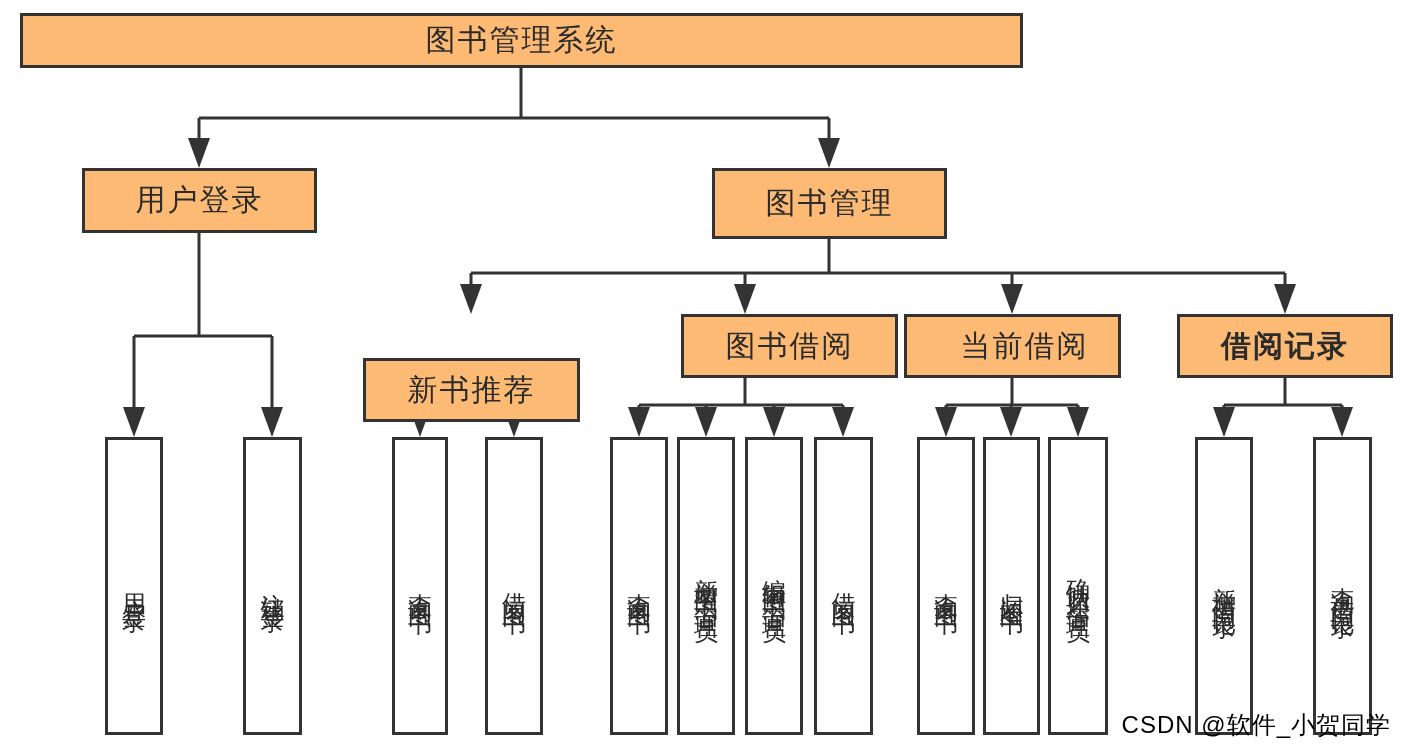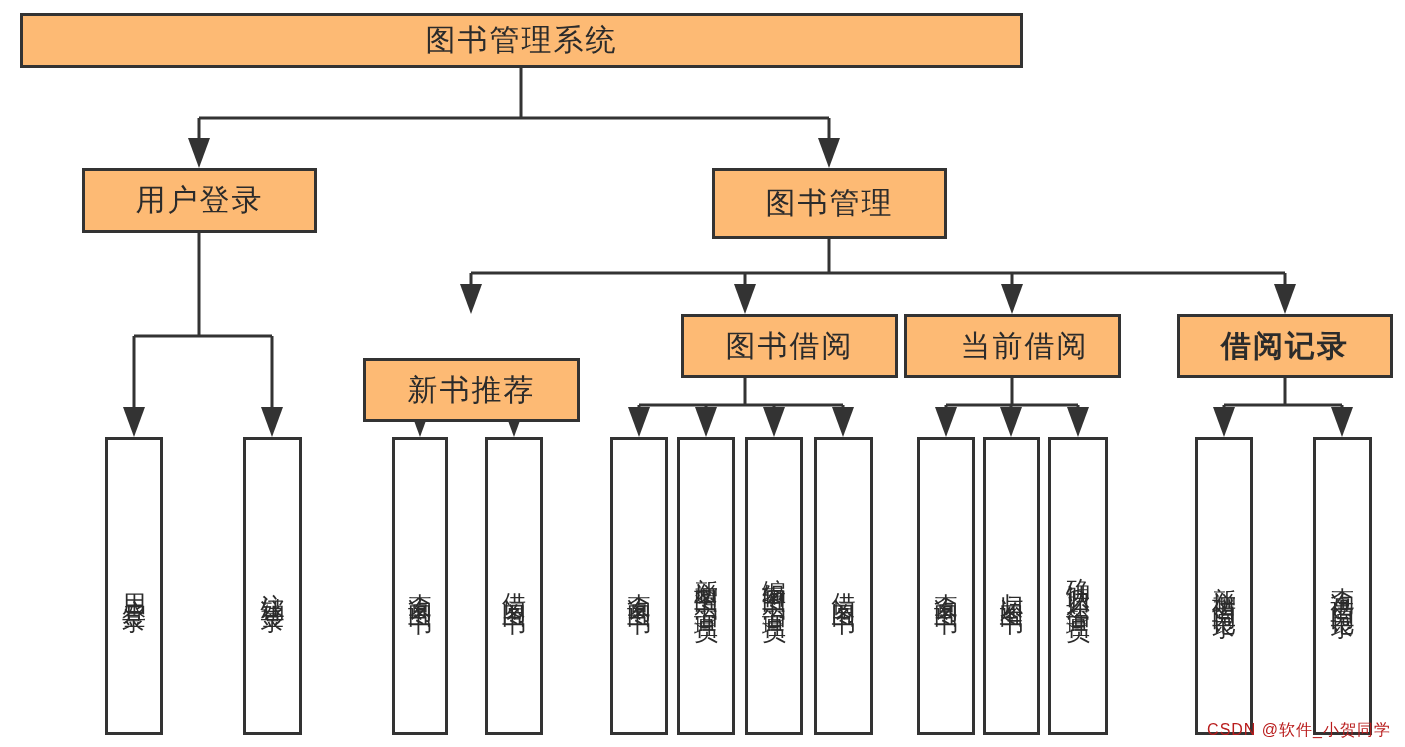--- a/index.html
+++ b/index.html
@@ -50,22 +50,22 @@
   .vtext {
     writing-mode: vertical-rl;
     text-orientation: mixed;
     letter-spacing: 6px;
     line-height: 1;
   }
   .watermark {
     position: absolute;
     right: 14px;
     bottom: 6px;
-    font-size: 16px;
-    color: #b91c1c;
+    font-size: 24px;
+    color: #000000;
     letter-spacing: 1px;
     z-index: 10;
     white-space: nowrap;
   }
 </style>
 </head>
 <body>
 
 <div class="canvas">
 

